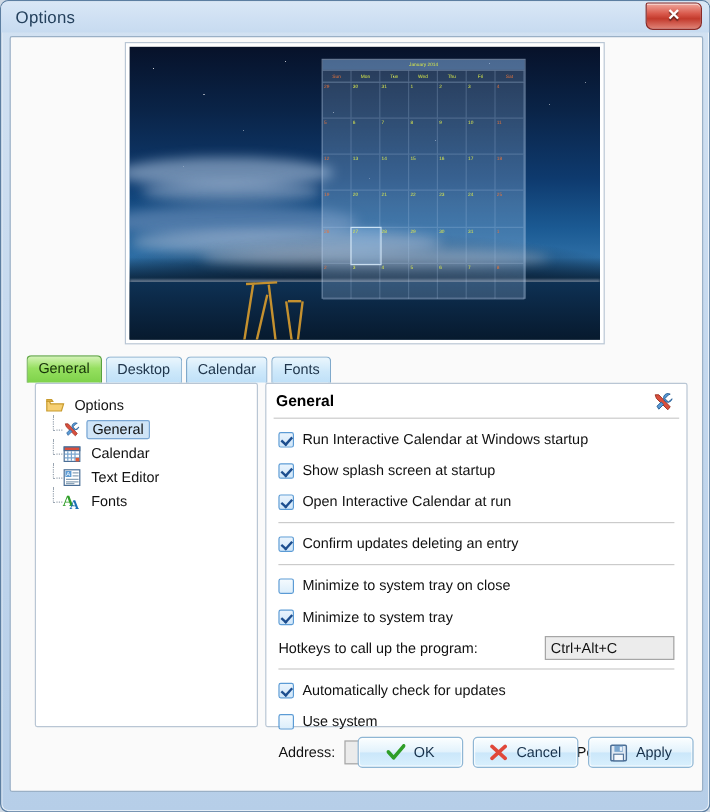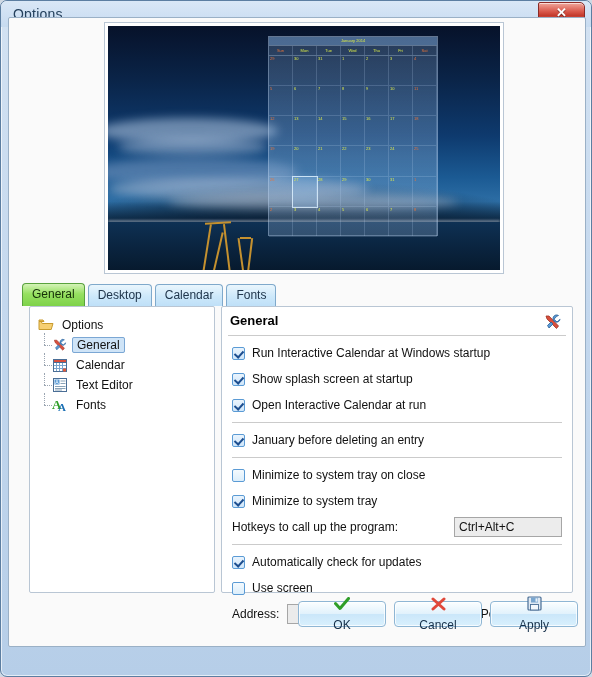--- a/index.html
+++ b/index.html
@@ -34,21 +34,21 @@
     border-top-left-radius:2px;border-top-right-radius:5px;
     border-bottom-left-radius:6px;border-bottom-right-radius:6px;
     background:linear-gradient(180deg,#f0a79c 0%, #d9594c 40%, #c33a2c 60%, #e08377 100%);
     box-shadow:inset 0 1px 0 rgba(255,255,255,.6);
     color:#fff;text-align:center;line-height:20px;font-weight:bold;font-size:13px;
     text-shadow:0 1px 1px rgba(0,0,0,.5);
     cursor:pointer;
   }
   
   #client{
-    position:absolute;left:7px;top:16px;width:578px;height:630px;
+    position:absolute;left:7px;top:29px;width:578px;height:630px;
     box-sizing:border-box;
     background:#fafafa;
     border:1px solid #9ab0c6;
     border-radius:2px;
   }
   
   #preview-wrap{
     position:absolute;left:95px;top:4px;width:400px;height:252px;
     box-sizing:border-box;
     border:1px solid #b9c6d4;
@@ -155,21 +155,21 @@
   .field.dim{color:#9a9a9a;background:#ebebeb;}
   .spacer{flex:1;}
   
   #btnbar{position:absolute;left:0;right:0;top:583px;height:30px;}
   .btn{
     position:absolute;top:0;height:26px;width:88px;box-sizing:border-box;
     border:1px solid #8fb6d4;border-radius:4px;
     background:linear-gradient(180deg,#fbfeff 0%, #e2f2fc 48%, #cbe7fa 52%, #d9f0fd 100%);
     box-shadow:inset 0 0 0 1px rgba(255,255,255,.75);
     font-size:12px;color:#16304a;cursor:pointer;
-    display:flex;align-items:center;justify-content:center;gap:7px;flex-direction:column;
+    display:flex;align-items:center;justify-content:center;gap:7px;
   }
   #btn-ok{left:289px;}
   #btn-cancel{left:385px;justify-content:center;}
   #btn-apply{left:481px;}
   svg{display:block;}
 </style>
 </head>
 <body>
 
 <div id="window">
@@ -420,21 +420,21 @@
 
         <div class="opt-row">
           <span class="cb on"></span>
           <span>Open Interactive Calendar at run</span>
         </div>
 
         <div class="sep"></div>
 
         <div class="opt-row">
           <span class="cb on"></span>
-          <span>January before deleting an entry</span>
+          <span>Confirm updates deleting an entry</span>
         </div>
 
         <div class="sep"></div>
 
         <div class="opt-row">
           <span class="cb off"></span>
           <span>Minimize to system tray on close</span>
         </div>
 
         <div class="opt-row">
@@ -450,21 +450,21 @@
 
         <div class="sep"></div>
 
         <div class="opt-row">
           <span class="cb on"></span>
           <span>Automatically check for updates</span>
         </div>
 
         <div class="opt-row">
           <span class="cb off"></span>
-          <span>Use screen</span>
+          <span>Use system</span>
         </div>
 
         <div class="opt-row">
           <span>Address:</span>
           <span class="field dim" style="width:90px;margin-left:8px;"></span>
           <span class="spacer"></span>
           <span>Port:</span>
           <span class="field dim" style="width:50px;margin-left:6px;">0</span>
         </div>
 

